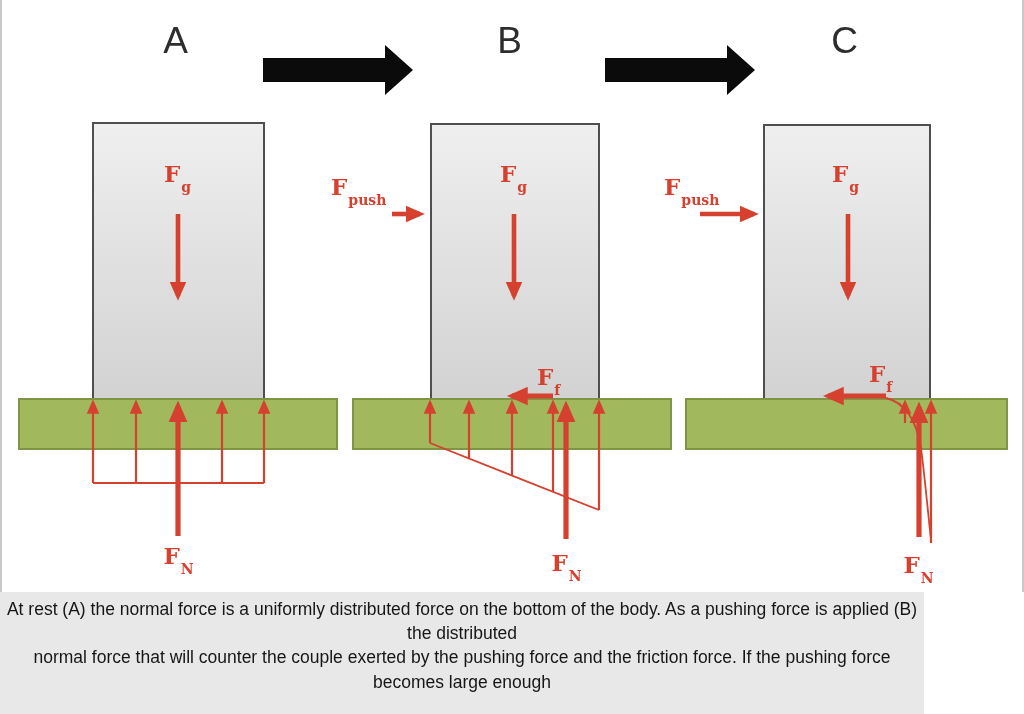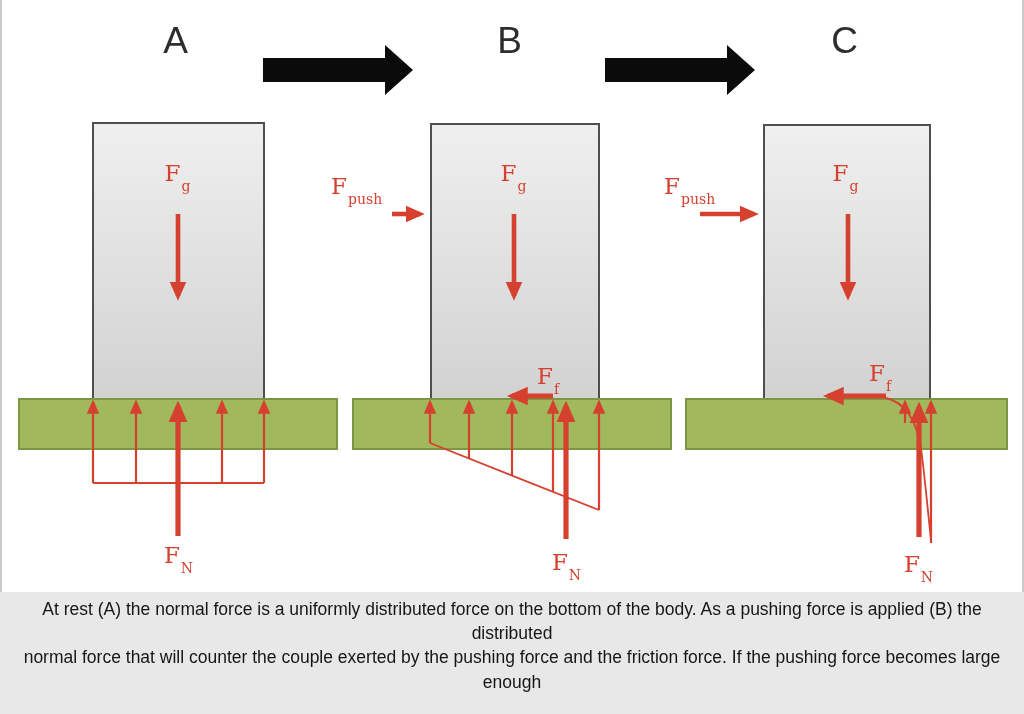--- a/index.html
+++ b/index.html
@@ -22,25 +22,25 @@
 
   .ground{position:absolute;top:398px;height:52px;background:var(--green);
       border:2px solid var(--green-border);box-sizing:border-box;}
   .ground-a{left:18px;width:320px;}
   .ground-b{left:352px;width:320px;}
   .ground-c{left:685px;width:323px;}
 
   svg.overlay{position:absolute;left:0;top:0;width:1024px;height:592px;pointer-events:none;}
 
   .flabel{position:absolute;color:var(--red);font-family:"DejaVu Serif", serif;
-      font-weight:normal;font-size:23px;line-height:1;white-space:nowrap;}
+      font-weight:bold;font-size:23px;line-height:1;white-space:nowrap;}
   .flabel sub{font-size:14px;position:relative;top:4px;left:1px;}
   .centered{transform:translateX(-50%);}
 
-  .caption{position:absolute;left:0;top:592px;width:1024px;height:122px;
+  .caption{position:absolute;left:0;top:592px;width:924px;height:122px;
       background:var(--caption-bg);color:var(--caption-text);
       font-size:17.5px;line-height:24.2px;text-align:center;padding-top:5px;
       box-sizing:border-box;}
 </style>
 </head>
 <body>
 
 <div class="stage">
 
   <div class="edge-line edge-left"></div>

